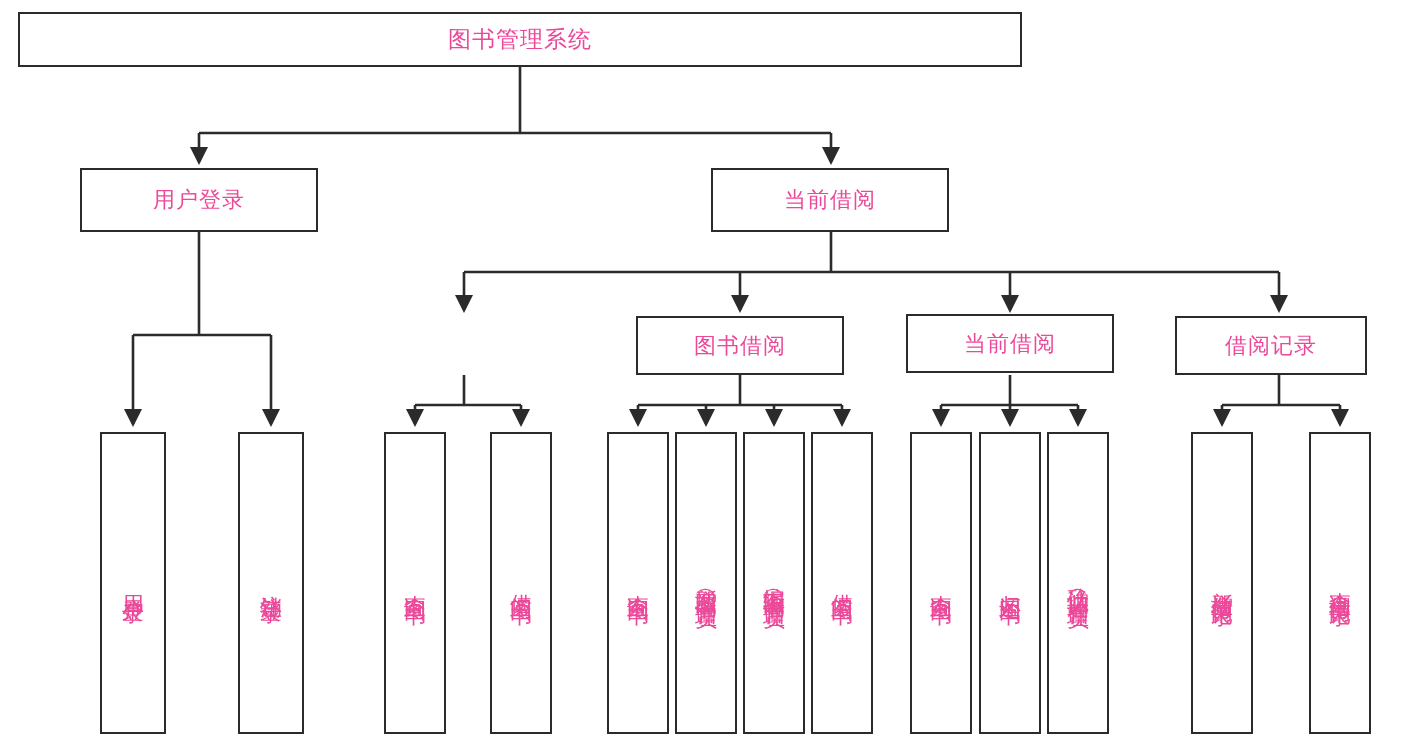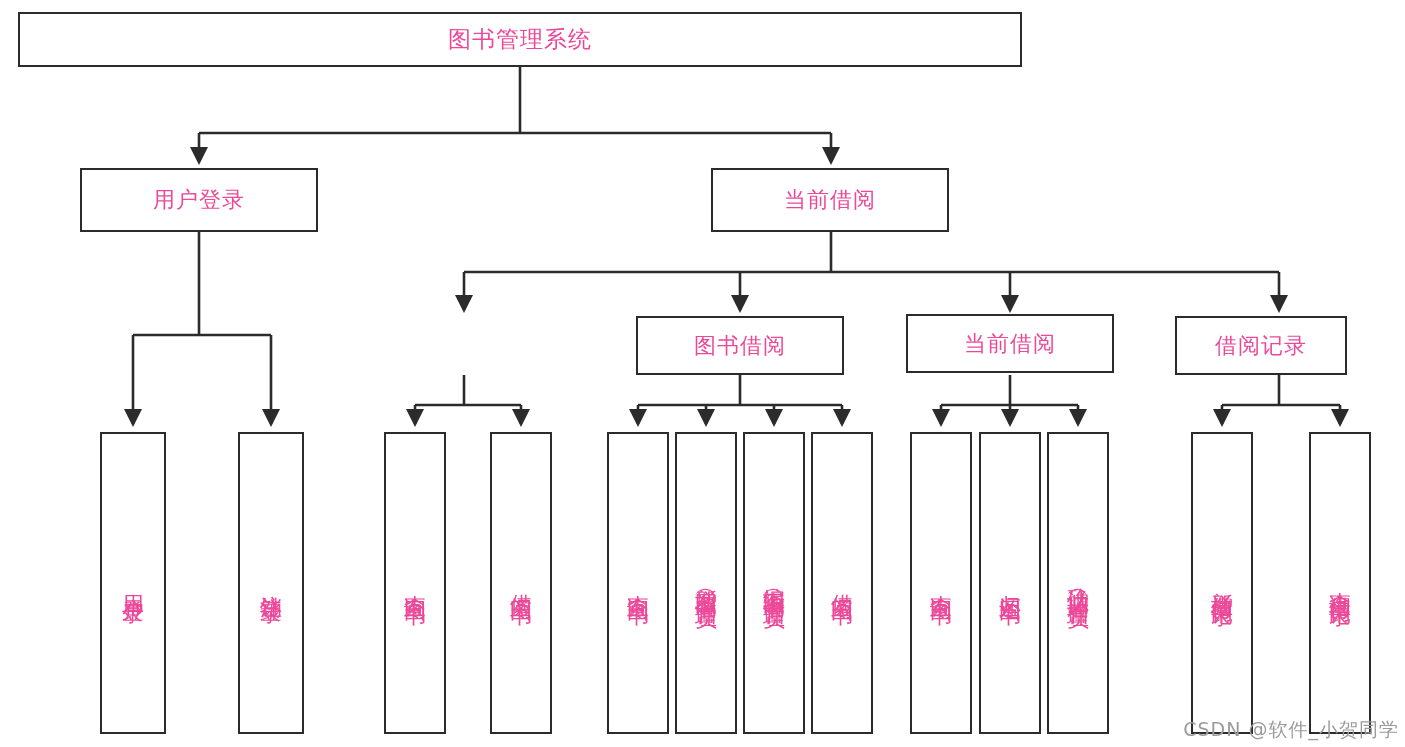--- a/index.html
+++ b/index.html
@@ -113,21 +113,21 @@
   <div class="node h" style="left:711px;top:168px;width:238px;height:64px;">
     <span>当前借阅</span>
   </div>
 
   <div class="node h" style="left:636px;top:316px;width:208px;height:59px;font-family:Liberation Serif, serif;">
     <span>图书借阅</span>
   </div>
   <div class="node h" style="left:906px;top:314px;width:208px;height:59px;">
     <span>当前借阅</span>
   </div>
-  <div class="node h" style="left:1175px;top:316px;width:172px;height:59px;">
+  <div class="node h" style="left:1175px;top:316px;width:192px;height:59px;">
     <span>借阅记录</span>
   </div>
 
   <div class="node v" style="left:100px;top:432px;width:66px;height:302px;">
     <span class="vtxt">用户登录</span>
   </div>
   <div class="node v" style="left:238px;top:432px;width:66px;height:302px;">
     <span class="vtxt">注销登录</span>
   </div>
 
@@ -161,15 +161,14 @@
     <span class="vtxt">确认归还（管理员）</span>
   </div>
 
   <div class="node v" style="left:1191px;top:432px;width:62px;height:302px;">
     <span class="vtxt">新增借阅记录</span>
   </div>
   <div class="node v" style="left:1309px;top:432px;width:62px;height:302px;">
     <span class="vtxt">查询借阅记录</span>
   </div>
 
-  <div class="watermark">CSDN @软件_小贺同学</div>
 
 </div>
 
 </body></html>

